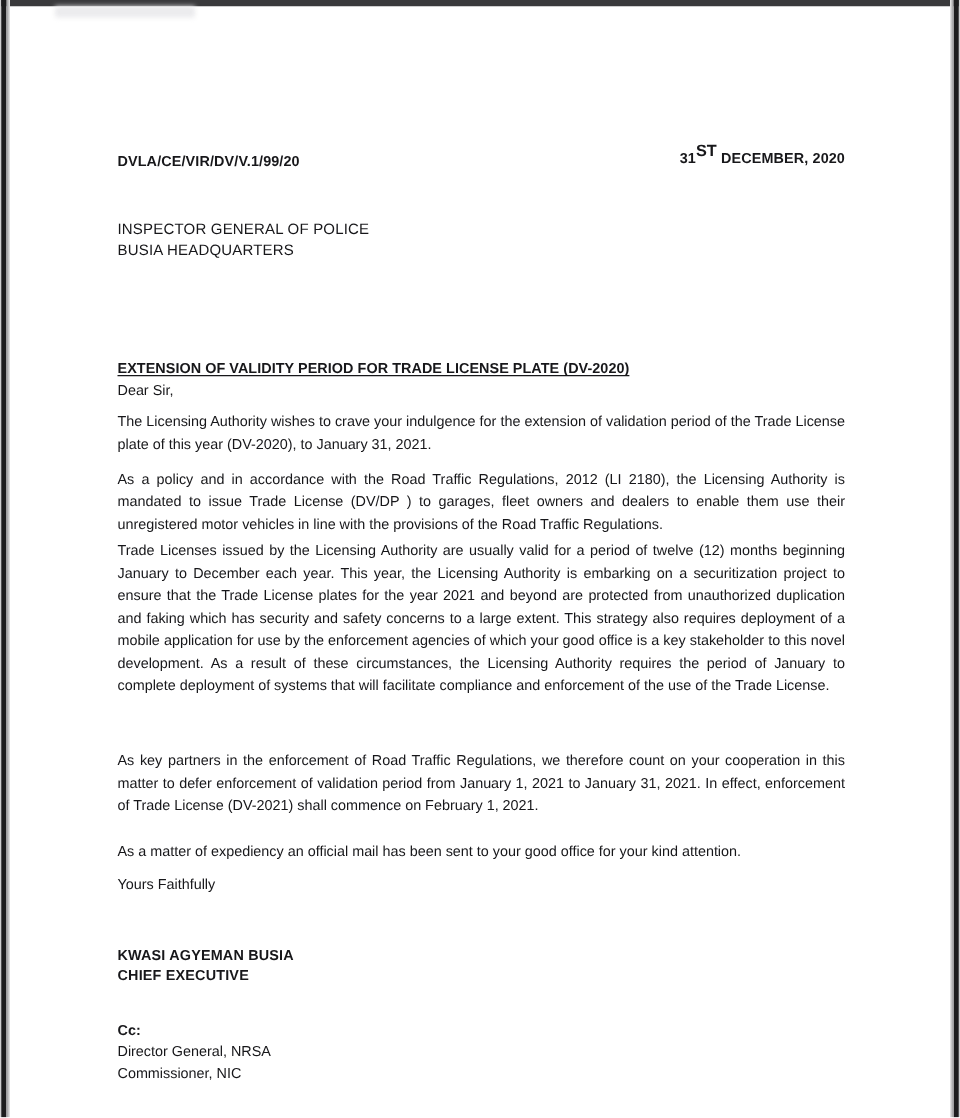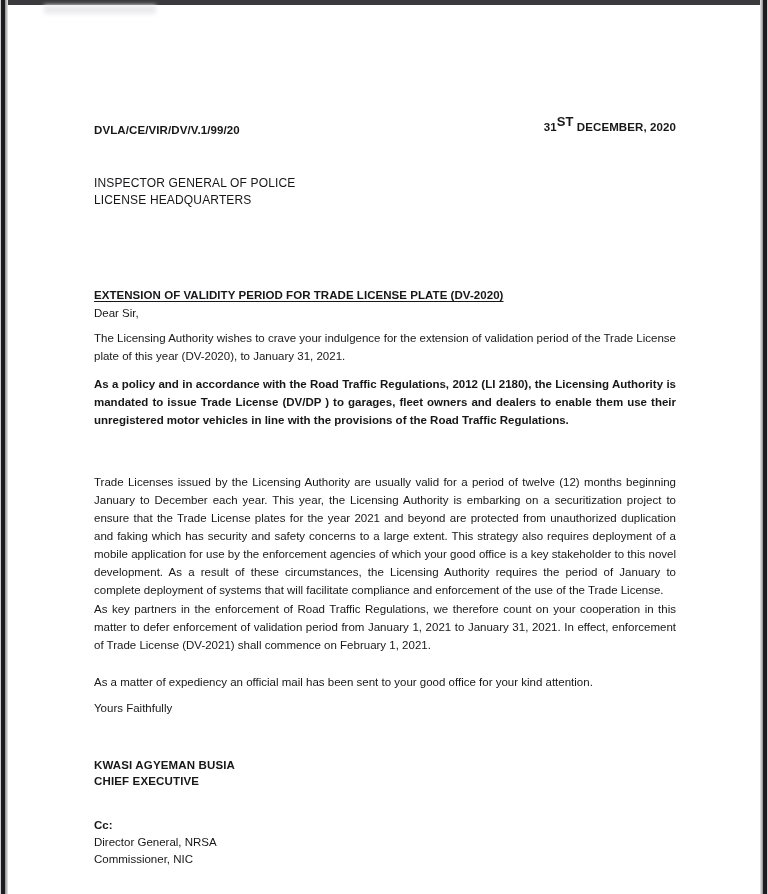--- a/index.html
+++ b/index.html
@@ -150,22 +150,22 @@
     position: absolute;
     left: 0;
     width: 582px;
     font-size: 11.5px;
     line-height: 18px;
     text-align: justify;
     text-justify: inter-word;
     margin-top: 12px;
   }
   .para.p1 { top: 312px; }
-  .para.p2 { top: 358px; font-weight: bold; }
-  .para.p3 { top: 456px; }
+  .para.p2 { top: 358px; }
+  .para.p3 { top: 415px; }
   .para.p4 { top: 583px; }
   .para.p5 { top: 656px; width: 582px; text-align: left; }
 
   .closing {
     position: absolute;
     top: 697px;
     left: 0;
     font-size: 11.5px;
   }
 
@@ -199,21 +199,21 @@
 
   <div class="page">
     <div class="doc">
 
       <div class="ref-no">DVLA/CE/VIR/DV/V.1/99/20</div>
 
       <div class="date-line"><span>31</span><sup>ST</sup><span> DECEMBER, 2020</span></div>
 
       <div class="addressee">
         <div>INSPECTOR GENERAL OF POLICE</div>
-        <div>LICENSE HEADQUARTERS</div>
+        <div>BUSIA HEADQUARTERS</div>
       </div>
 
       <div class="salutation">Dear Sir,</div>
 
       <div class="subject">EXTENSION OF VALIDITY PERIOD FOR TRADE LICENSE PLATE (DV-2020)</div>
 
       <div class="para p1">The Licensing Authority wishes to crave your indulgence for the extension of validation period of the Trade License plate of this year (DV-2020), to January 31, 2021.</div>
 
       <div class="para p2">As a policy and in accordance with the Road Traffic Regulations, 2012 (LI 2180), the Licensing Authority is mandated to  issue Trade License  (DV/DP ) to garages, fleet owners and  dealers to enable them use their unregistered motor vehicles in line with the provisions of the Road Traffic Regulations.</div>
 

